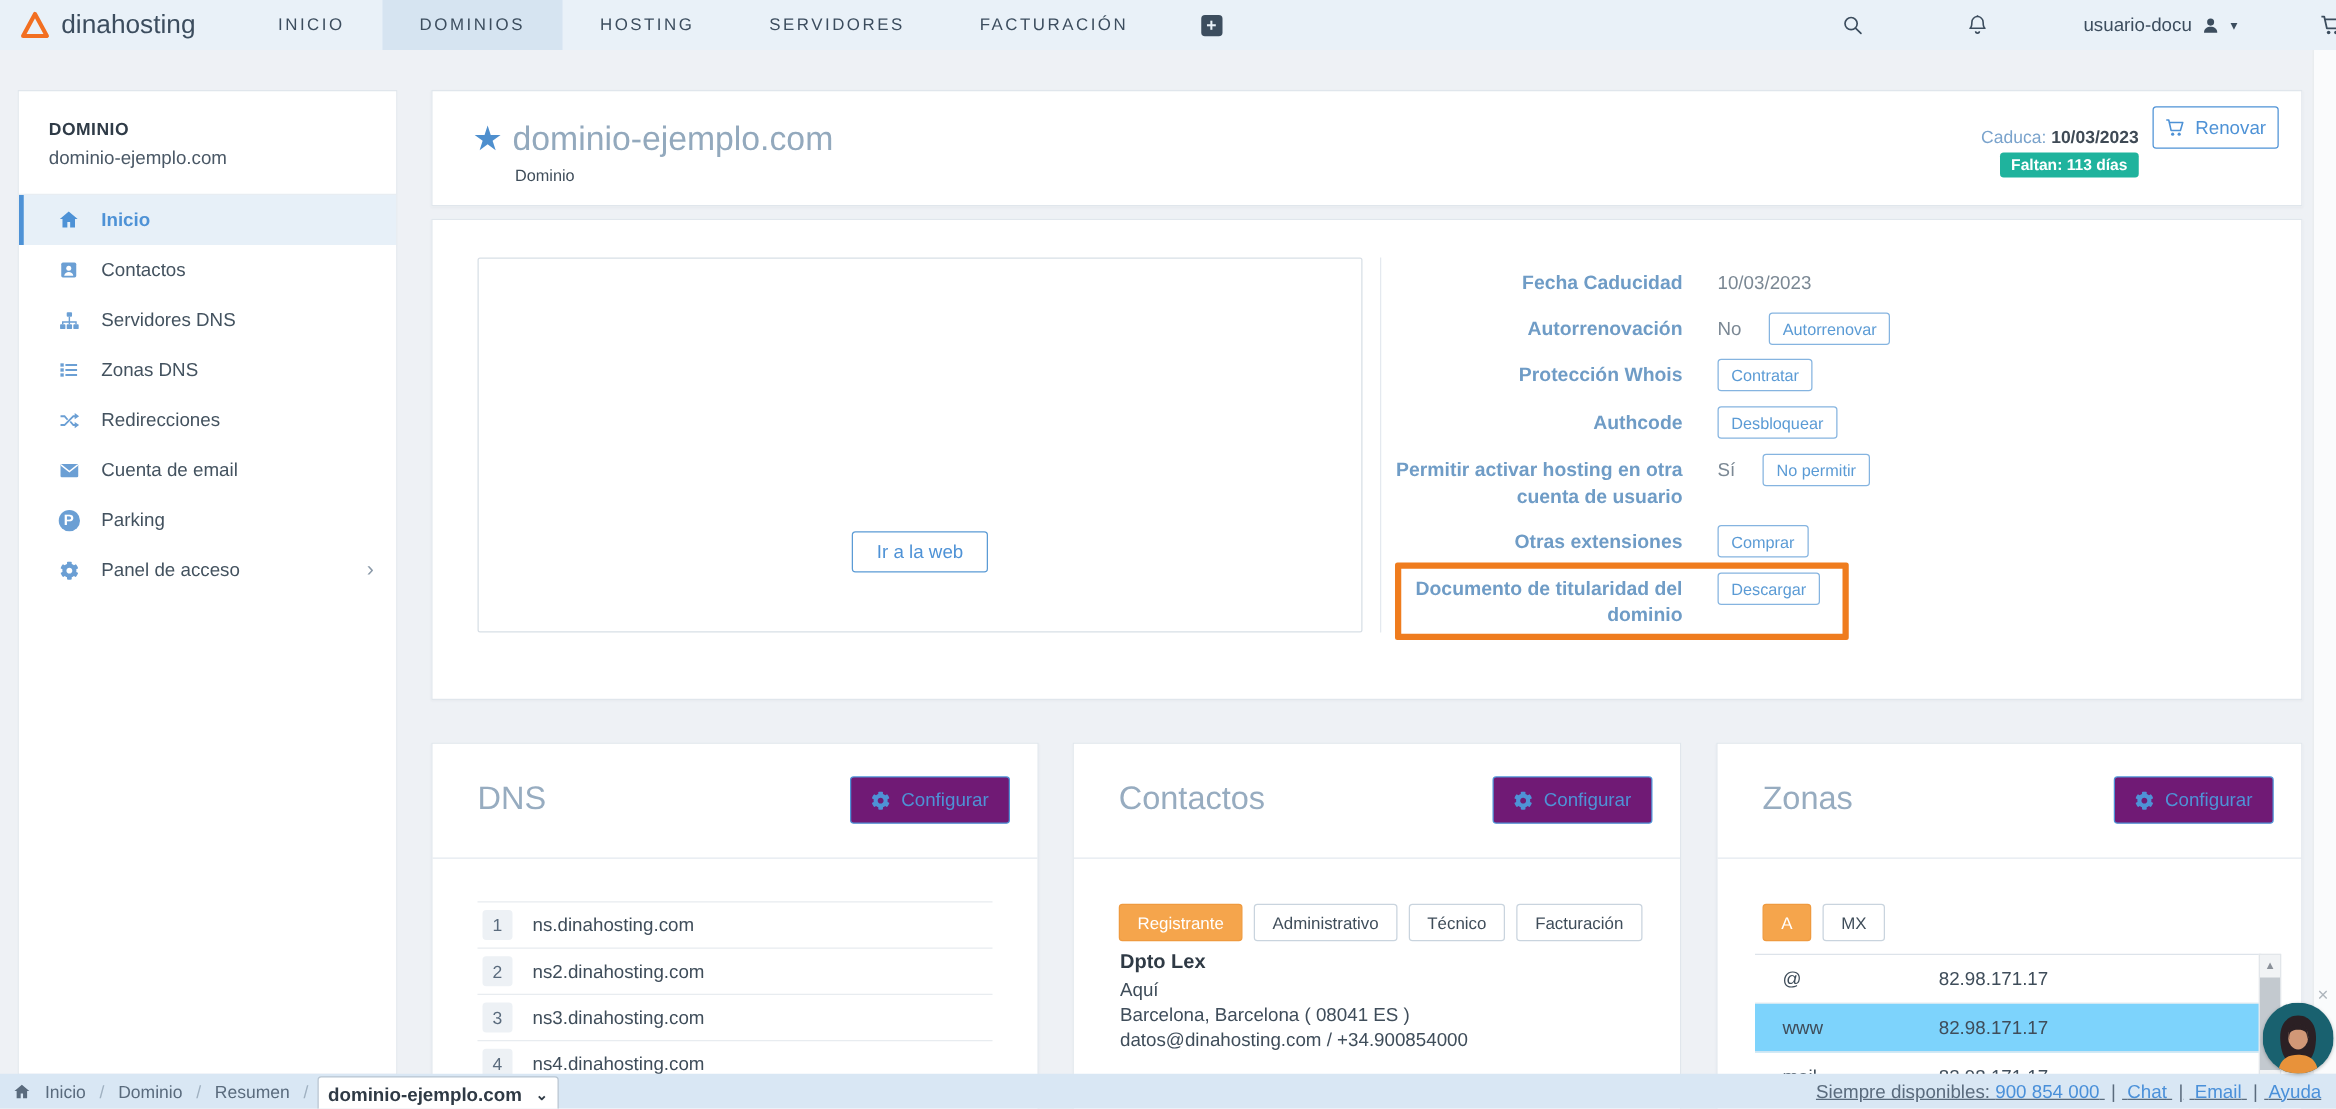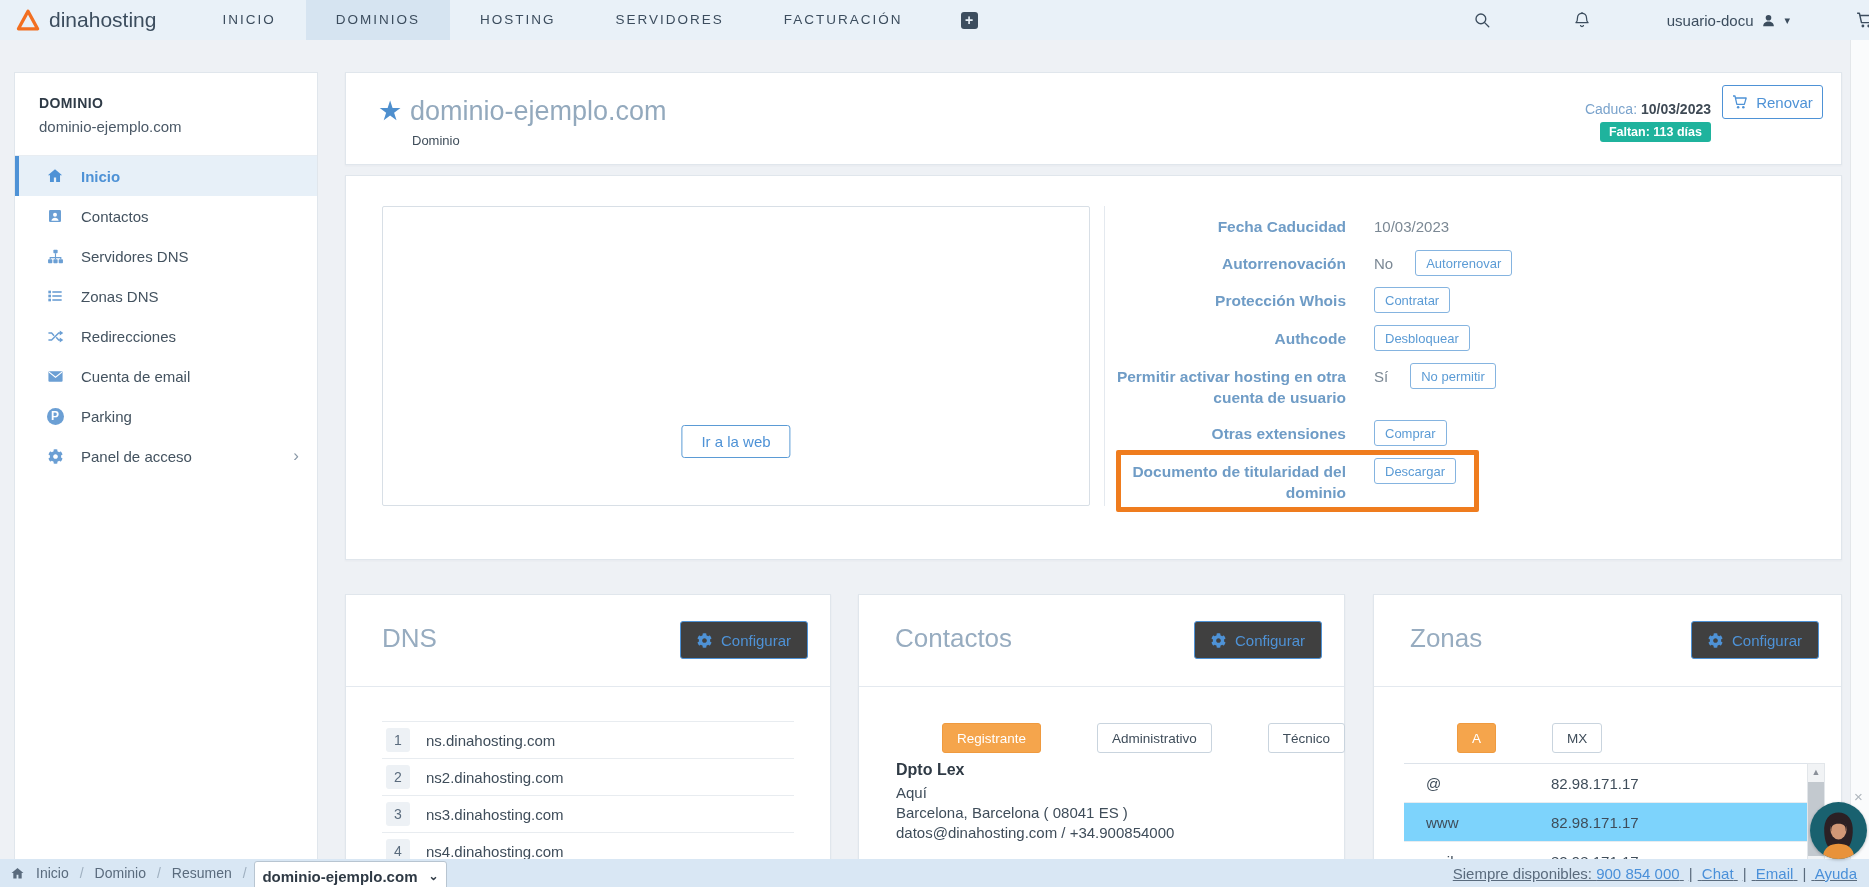--- a/index.html
+++ b/index.html
@@ -64,28 +64,28 @@
   .mini-btn.after-val { margin-left:22px; }
   .hl-box { position:absolute; left:770px; top:274px; width:363px; height:62px; border:5px solid #ef7c1e; border-radius:2px; pointer-events:none; z-index:3; }
 
   
   .card { top:594px; height:400px; }
   #card-dns { left:345px; width:486px; }
   #card-contacts { left:858px; width:487px; }
   #card-zones { left:1373px; width:469px; }
   .card-head { position:relative; height:92px; border-bottom:1px solid #e4e9ef; }
   .card-title { position:absolute; left:36px; top:28px; font-size:26px; color:#97acc0; }
-  .cfg-btn { position:absolute; right:22px; top:26px; height:38px; padding:0 16px; border:1px solid #4e92d6; border-radius:3px; background:#404040; color:#4e92d6; font-size:15px; display:flex; align-items:center; gap:9px; cursor:pointer; }
+  .cfg-btn { position:absolute; right:22px; top:26px; height:38px; padding:0 16px; border:1px solid #4e92d6; border-radius:3px; background:#701a75; color:#4e92d6; font-size:15px; display:flex; align-items:center; gap:9px; cursor:pointer; }
 
   .dns-list { margin:34px 36px 0; border-top:1px solid #e8ecf0; }
   .dns-row { display:flex; align-items:center; height:37px; border-bottom:1px solid #e8ecf0; font-size:15px; color:#3f4d5a; }
   .dns-num { width:24px; height:24px; background:#edf1f5; border-radius:3px; color:#5a6b7d; font-size:14px; display:flex; align-items:center; justify-content:center; margin:0 16px 0 4px; }
 
   .tabs { position:absolute; left:36px; top:128px; display:flex; gap:9px; }
-  .tab { height:30px; padding:11px 14px; display:flex; align-items:center; border:1px solid #c9d4de; border-radius:3px; background:#fff; font-size:13.5px; color:#3f4d5a; cursor:pointer;margin-left:47px; }
+  .tab { height:30px; padding:11px 14px; display:flex; align-items:center; border:1px solid #c9d4de; border-radius:3px; background:#fff; font-size:13.5px; color:#3f4d5a; cursor:pointer; }
   .tab.active { background:#f5a54c; border-color:#ef9a3f; color:#fff; }
   .contact-block { position:absolute; left:37px; top:165px; font-size:15px; color:#3f4d5a; line-height:20px; }
   .contact-name { font-weight:bold; font-size:16px; color:#2f3a45; margin-bottom:3px; }
 
   .zone-table { position:absolute; left:30px; top:168px; width:405px; border-top:1px solid #dde3ea; }
   .zone-row { display:flex; align-items:center; height:39px; border-bottom:1px solid #e8ecf0; font-size:15px; color:#3f4d5a; }
   .zone-row.alt { background:#7dd3fc; }
   .zone-host { width:147px; padding-left:22px; }
   .zone-scroll { position:absolute; top:168px; right:16px; width:18px; height:230px; background:#f1f3f5; border:1px solid #e2e6ea; }
   .zone-scroll-arrow { height:16px; text-align:center; font-size:9px; color:#8a9099; line-height:16px; cursor:pointer; }

